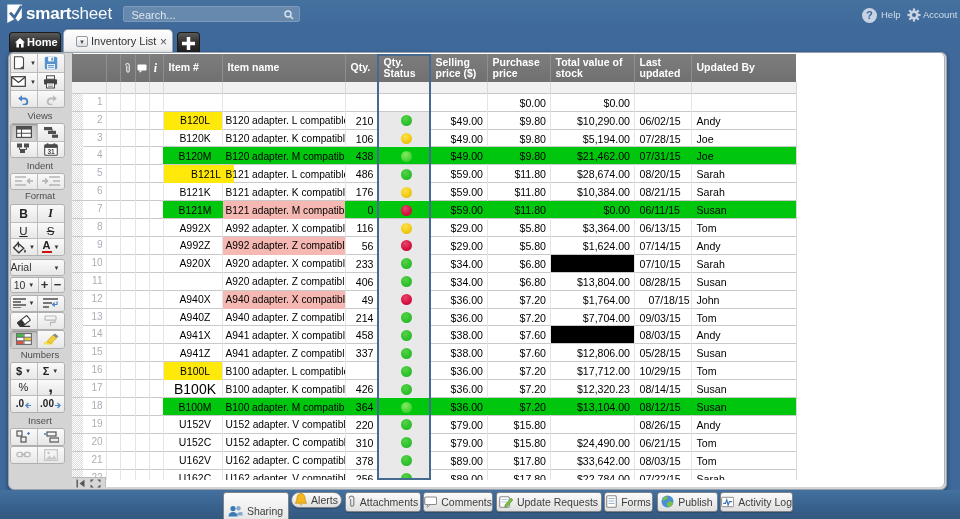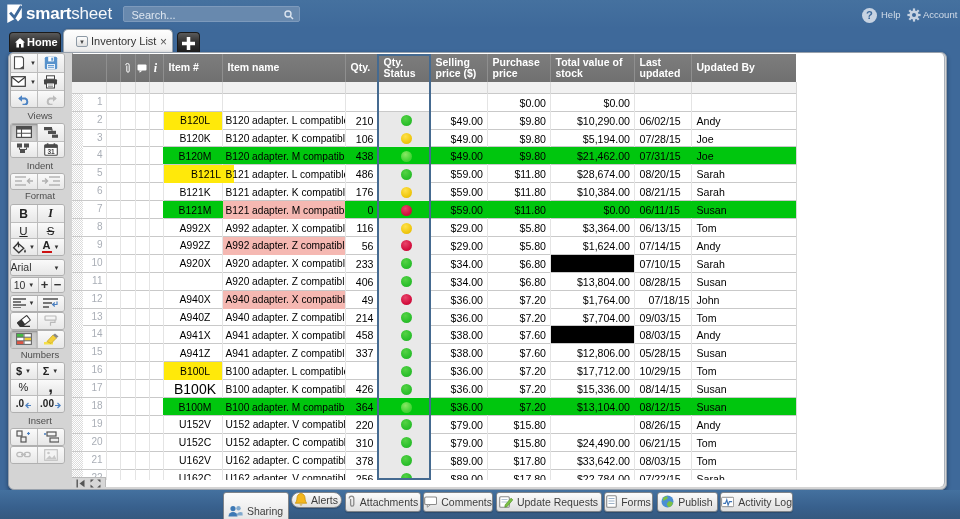--- a/index.html
+++ b/index.html
@@ -606,21 +606,21 @@
 <div class="ab" style="left:562.0px;top:0;width:1px;height:17.9px;background:#e4e4e4;"></div>
 <div class="ab" style="left:619.0px;top:0;width:1px;height:17.9px;background:#e4e4e4;"></div>
 <div class="cell" style="left:92.0px;width:58.0px;justify-content:center;padding-left:5px;font-size:14px;color:#000;">B100K</div>
 <div class="cell" style="left:151.0px;width:122.0px;padding-left:3px;font-size:10.2px;color:#000;white-space:nowrap;">B100 adapter. K compatible</div>
 <div class="cell" style="left:274.0px;width:32.0px;justify-content:flex-end;padding-right:4px;font-size:10.6px;color:#000;">426</div>
 <div class="cell" style="left:307.0px;width:51.0px;background:#e9e9e9;justify-content:center;padding-left:4px;">
 <span style="width:11px;height:11px;border-radius:50%;background:radial-gradient(circle at 40% 32%, #55d245, #2cc02c 60%, #27a827);"></span>
 </div>
 <div class="cell" style="left:359.0px;width:56.0px;justify-content:flex-end;padding-right:3.5px;font-size:10.6px;color:#000;">$36.00</div>
 <div class="cell" style="left:416.0px;width:62.0px;justify-content:flex-end;padding-right:3.5px;font-size:10.6px;color:#000;">$7.20</div>
-<div class="cell" style="left:479.0px;width:83.0px;justify-content:flex-end;padding-right:3.5px;font-size:10.6px;color:#000;">$15,336.00</div>
+<div class="cell" style="left:479.0px;width:83.0px;justify-content:flex-end;padding-right:3.5px;font-size:10.6px;color:#000;">$12,320.23</div>
 <div class="cell" style="left:563.0px;width:56.0px;padding-left:5px;font-size:10.6px;color:#000;">08/14/15</div>
 <div class="cell" style="left:620.0px;width:104.0px;padding-left:5px;font-size:10.6px;color:#000;">Susan</div>
 </div>
 <div class="ab" style="left:0;top:304.29999999999995px;width:724.0px;height:17.9px;background:#fff;">
 <div class="ab" style="left:0;top:16.9px;width:100%;height:1px;background:#c9c9c9;"></div>
 <div class="ab" style="left:0.5px;top:0;width:10.5px;height:17px;background-image:linear-gradient(45deg,#dcdcdc 25%,transparent 25%,transparent 75%,#dcdcdc 75%),linear-gradient(45deg,#dcdcdc 25%,transparent 25%,transparent 75%,#dcdcdc 75%);background-position:0 0,1px 1px;background-size:2px 2px;background-color:#fff;"></div>
 <div class="ab" style="left:11px;top:0;width:20.0px;height:17.9px;line-height:16.9px;text-align:right;font-size:10px;color:#a9aeb6;">18</div>
 <div class="ab" style="left:34.0px;top:0;width:1px;height:17.9px;background:#e4e4e4;"></div>
 <div class="ab" style="left:48.0px;top:0;width:1px;height:17.9px;background:#e4e4e4;"></div>
 <div class="ab" style="left:63.0px;top:0;width:1px;height:17.9px;background:#e4e4e4;"></div>

